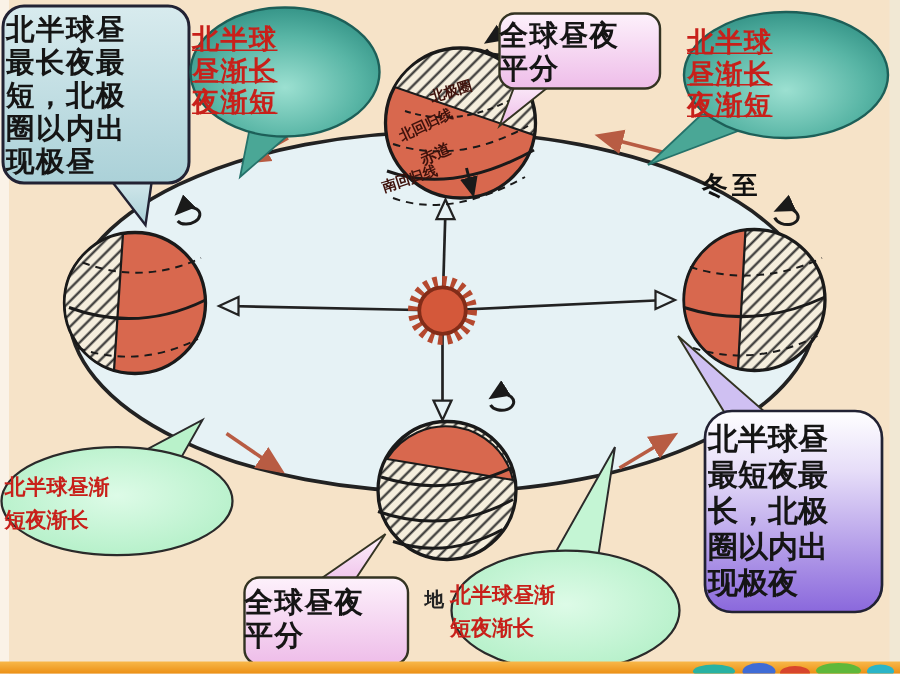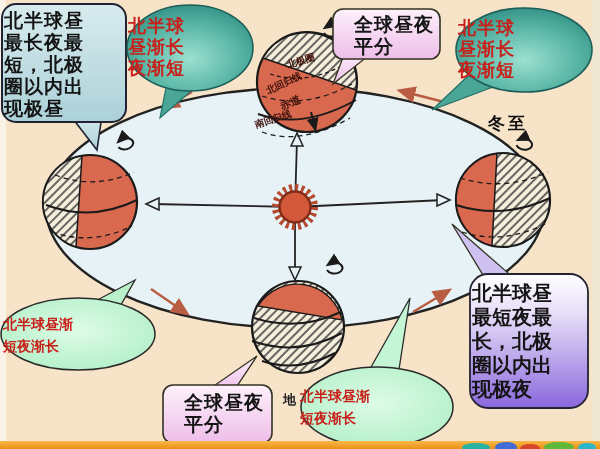--- a/index.html
+++ b/index.html
@@ -6,23 +6,23 @@
   body{width:600px;height:449px;overflow:hidden;background:#f6e3c8;
        font-family:"Liberation Sans","DejaVu Sans",sans-serif;}
   #slide{position:absolute;left:0;top:0;width:600px;height:449px;background:#f6e3c8;}
   #edge-left{position:absolute;left:0;top:0;width:6px;height:449px;background:#faf2e7;}
   #edge-right{position:absolute;right:0;top:0;width:7px;height:449px;background:#f1e8d4;}
   svg{position:absolute;left:0;top:0;}
   .txt{position:absolute;white-space:pre-line;text-align:left;font-weight:bold;
        color:#151515;pointer-events:none;}
   .red{color:#c8201a;}
   .big{font-size:19px;line-height:22px;letter-spacing:1px;}
-  .teal-t{font-size:18px;line-height:21px;letter-spacing:1px;}
+  .teal-t{font-size:18px;line-height:21px;letter-spacing:1px;text-decoration:underline;}
   .green-t{font-size:14px;line-height:22px;}
-  .pink-t{font-size:19px;line-height:22px;letter-spacing:1px;padding-left:21px;}
+  .pink-t{font-size:19px;line-height:22px;letter-spacing:1px;}
   .purp-t{font-size:20px;line-height:24px;}
   .season{font-size:17px;letter-spacing:3px;font-weight:bold;color:#111;}
   #orbit-partial{font-size:13px;font-weight:bold;color:#222;}
   #bottom-bar{position:absolute;left:0;top:441px;width:600px;height:8px;
       background:linear-gradient(#f8b84a,#ec9015);overflow:hidden;}
   .blob{position:absolute;border-radius:50%;}
 </style>
 </head>
 <body>
 
@@ -186,21 +186,21 @@
 <div class="txt pink-t" style="left:163px;top:392px;width:109px;">全球昼夜
 平分</div>
 <div class="txt green-t red" style="left:300px;top:385px;width:154px;">北半球昼渐
 短夜渐长</div>
 <div class="txt purp-t" style="left:472px;top:281px;width:114px;">北半球昼
 最短夜最
 长，北极
 圈以内出
 现极夜</div>
 
-<div class="txt season" style="left:488px;top:112px;width:64px;">冬至</div>
+<div class="txt season" style="left:468px;top:112px;width:64px;">冬至</div>
 <div class="txt" id="orbit-partial" style="left:283px;top:391px;width:16px;">地</div>
 
 <div id="bottom-bar">
   <div class="blob" style="left:462px;top:2px;width:28px;height:9px;background:#28b2a2;"></div>
   <div class="blob" style="left:495px;top:1px;width:22px;height:11px;background:#3f6cd6;"></div>
   <div class="blob" style="left:520px;top:3px;width:20px;height:9px;background:#d8452c;"></div>
   <div class="blob" style="left:544px;top:1px;width:30px;height:10px;background:#5fb83a;"></div>
   <div class="blob" style="left:578px;top:2px;width:18px;height:9px;background:#2ab5c8;"></div>
 </div>
 </div>

